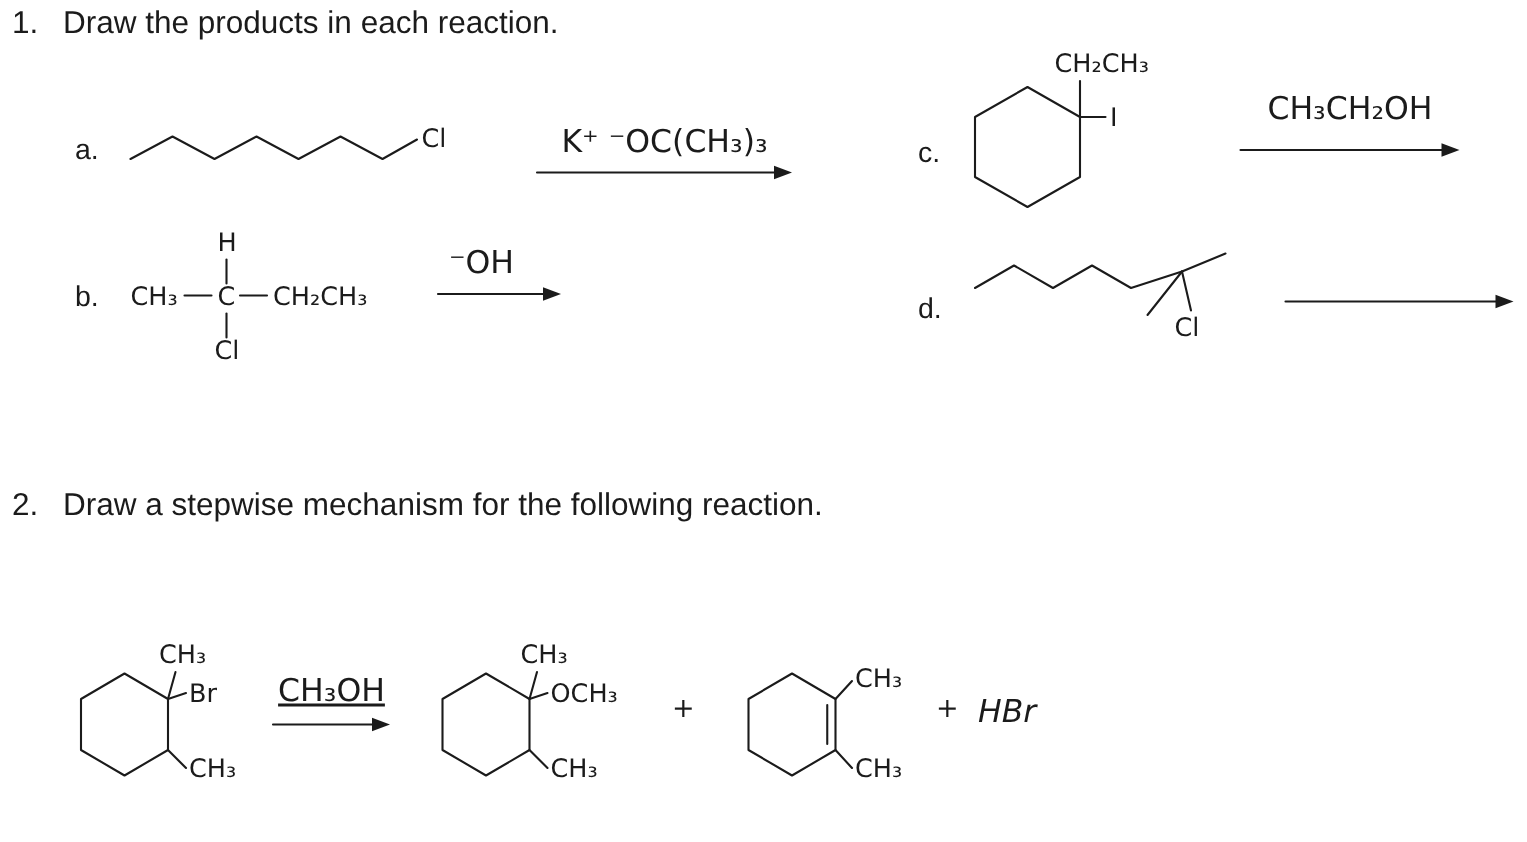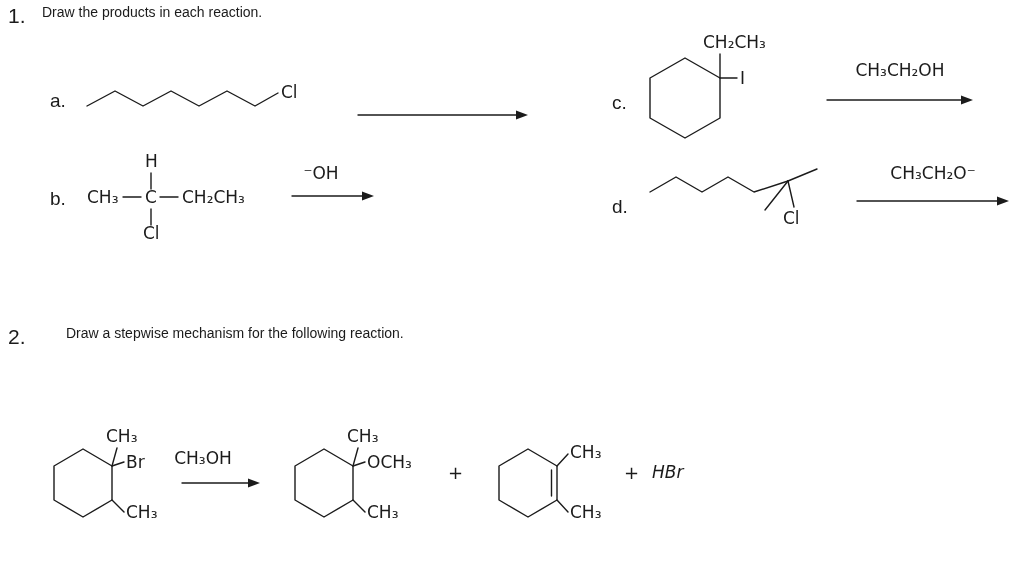--- a/index.html
+++ b/index.html
@@ -2,25 +2,25 @@
 <html><head>
 <meta charset="utf-8">
 <style>
   * { margin:0; padding:0; box-sizing:border-box; }
   html,body { background:#ffffff; }
   .page {
     position:relative; width:1018px; height:561px; background:#ffffff;
     font-family:"Liberation Sans", sans-serif; color:#1b1b1b; overflow:hidden;
   }
   .abs { position:absolute; }
-  .heading { font-size:14px; }
+  .heading { font-size:21px; }
   .hnum { font-size:21px; }
   .part-label { font-size:19px; }
   .chem {
-    font-family:"DejaVu Sans", sans-serif; font-size:17px;
+    font-family:"DejaVu Sans", sans-serif; font-size:21px;
     text-align:center; white-space:nowrap;
   }
   .plus { font-family:"DejaVu Sans", sans-serif; font-size:18px; }
   svg { display:block; overflow:visible; }
   svg text { font-family:"DejaVu Sans", sans-serif; font-size:17px; fill:#1b1b1b; }
   .bond { stroke:#1b1b1b; stroke-width:1.4; fill:none; stroke-linecap:round; stroke-linejoin:round; }
   .ahead { fill:#1b1b1b; stroke:none; }
 </style>
 </head>
 <body>
@@ -28,20 +28,21 @@
 <div class="page">
 
   <div class="abs hnum" style="left:8px; top:4px;">1.</div>
   <div class="abs heading" style="left:42px; top:4px;">Draw the products in each reaction.</div>
 
   <div class="abs part-label" style="left:50px; top:90px;">a.</div>
   <svg class="abs" style="left:82px; top:80px;" width="230" height="35" viewBox="0 0 230 35">
     <polyline class="bond" points="5,26 33,11 61,26 89,11 117,26 145,11 173,26 196,13"></polyline>
     <text x="199" y="18">Cl</text>
   </svg>
+  <div class="abs chem" style="left:358px; top:82px; width:170px;">K⁺ ⁻OC(CH₃)₃</div>
   <svg class="abs" style="left:358px; top:109px;" width="170" height="12" viewBox="0 0 170 12">
     <line class="bond" x1="0" y1="6" x2="159" y2="6"></line>
     <polygon class="ahead" points="170,6 158,1.5 158,10.5"></polygon>
   </svg>
 
   <div class="abs part-label" style="left:50px; top:188px;">b.</div>
   <svg class="abs" style="left:85px; top:148px;" width="200" height="100" viewBox="0 0 200 100">
     <text x="2" y="55">CH₃</text>
     <line class="bond" x1="38" y1="49" x2="56" y2="49"></line>
     <text x="60" y="55">C</text>
@@ -73,40 +74,39 @@
   </svg>
 
   <div class="abs part-label" style="left:612px; top:196px;">d.</div>
   <svg class="abs" style="left:645px; top:160px;" width="190" height="80" viewBox="0 0 190 80">
     <polyline class="bond" points="5,32 31,17 57,32 83,17 109,32 143,21"></polyline>
     <line class="bond" x1="143" y1="21" x2="172" y2="9"></line>
     <line class="bond" x1="143" y1="21" x2="120" y2="50"></line>
     <line class="bond" x1="143" y1="21" x2="149" y2="47"></line>
     <text x="138" y="64">Cl</text>
   </svg>
-  <div class="abs chem" style="left:857px; top:163px; width:152px;">CH₃CH₂O⁻</div>
   <svg class="abs" style="left:857px; top:195px;" width="152" height="12" viewBox="0 0 152 12">
     <line class="bond" x1="0" y1="6" x2="141" y2="6"></line>
     <polygon class="ahead" points="152,6 140,1.5 140,10.5"></polygon>
   </svg>
 
   <div class="abs hnum" style="left:8px; top:325px;">2.</div>
-  <div class="abs heading" style="left:42px; top:325px;margin-left:24px;">Draw a stepwise mechanism for the following reaction.</div>
+  <div class="abs heading" style="left:42px; top:325px;">Draw a stepwise mechanism for the following reaction.</div>
 
   <svg class="abs" style="left:42px; top:420px;" width="150" height="115" viewBox="0 0 150 115">
     <polygon class="bond" points="41,29 70,46 70,80 41,97 12,80 12,46" fill="none"></polygon>
     <line class="bond" x1="70" y1="46" x2="75" y2="28"></line>
     <text x="64" y="22">CH₃</text>
     <line class="bond" x1="70" y1="46" x2="82" y2="42"></line>
     <text x="84" y="48">Br</text>
     <line class="bond" x1="70" y1="80" x2="82" y2="92"></line>
     <text x="84" y="98">CH₃</text>
   </svg>
 
-  <div class="abs chem" style="left:164px; top:448px; width:78px;">CH₃OH</div>
+  <div class="abs chem" style="left:182px; top:448px; width:78px;text-decoration:underline;">CH₃OH</div>
   <svg class="abs" style="left:182px; top:477px;" width="78" height="12" viewBox="0 0 78 12">
     <line class="bond" x1="0" y1="6" x2="67" y2="6"></line>
     <polygon class="ahead" points="78,6 66,1.5 66,10.5"></polygon>
   </svg>
 
   <svg class="abs" style="left:283px; top:420px;" width="160" height="115" viewBox="0 0 160 115">
     <polygon class="bond" points="41,29 70,46 70,80 41,97 12,80 12,46" fill="none"></polygon>
     <line class="bond" x1="70" y1="46" x2="75" y2="28"></line>
     <text x="64" y="22">CH₃</text>
     <line class="bond" x1="70" y1="46" x2="82" y2="42"></line>

